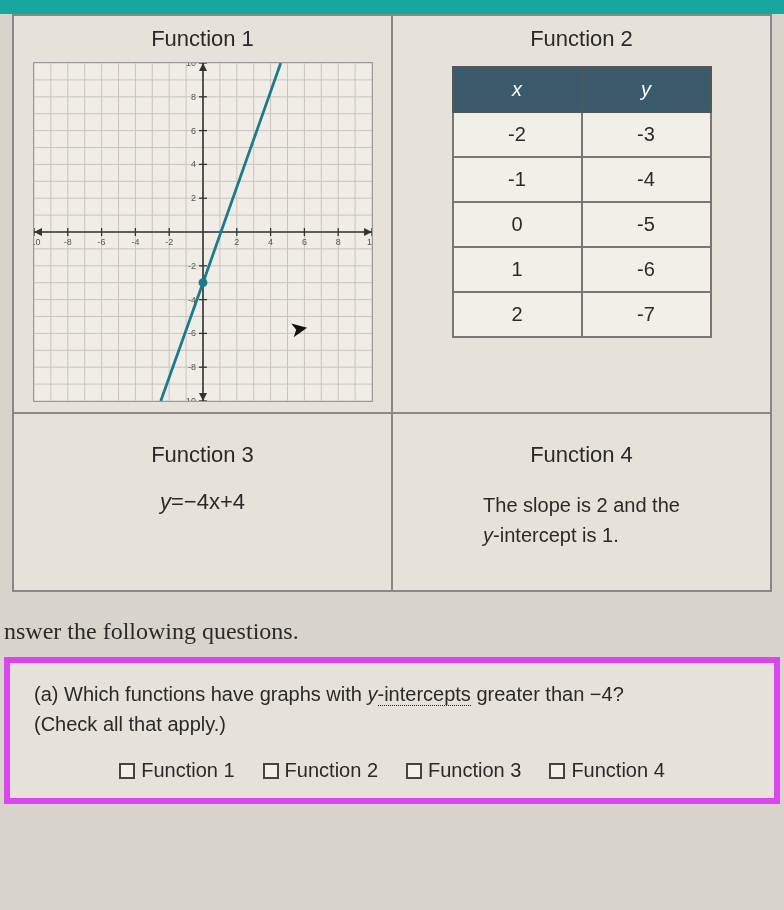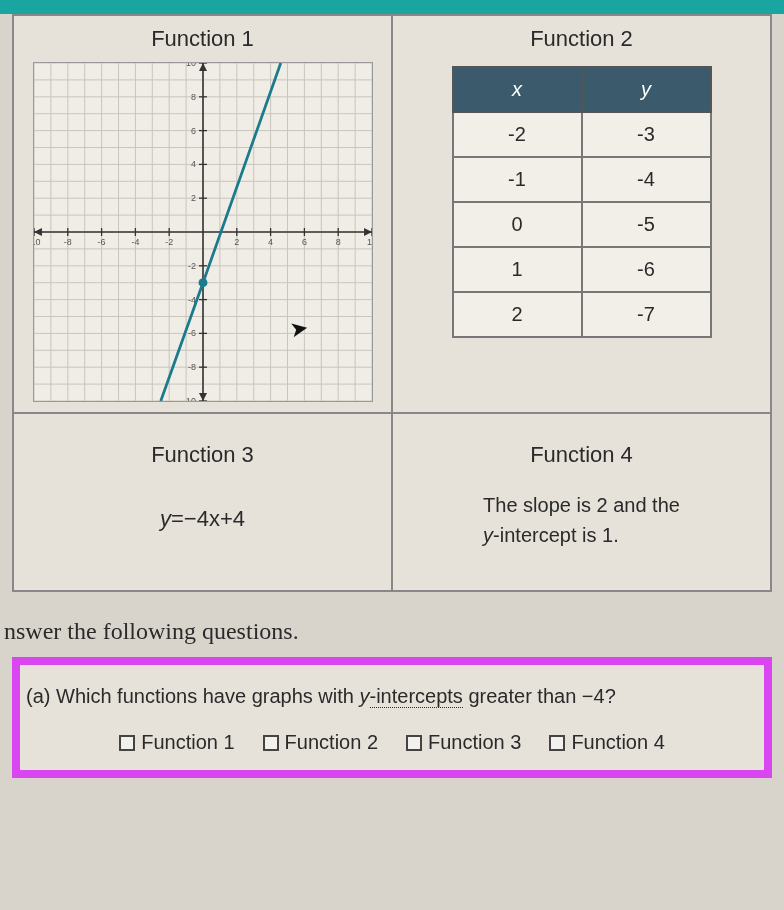--- a/index.html
+++ b/index.html
@@ -67,39 +67,39 @@
   .f2table td {
     border: 2px solid #777;
     background: #f2efe8;
     text-align: center;
     font-size: 20px;
     padding: 10px;
   }
   
   .eq {
     font-size: 22px;
-    margin-top: 28px;
+    margin-top: 11px;
     font-style: italic;
   }
   .desc {
     font-size: 20px;
     margin-top: 12px;
     text-align: left;
     line-height: 1.5;
   }
   .instr {
     margin: 26px 0 12px 0;
     font-size: 24px;
     padding-left: 4px;
     font-family: Liberation Serif, serif;
   }
   .question-box {
-    border: 8px solid #d946ef;
-    margin: 0 12px;
-    padding: 16px 6px;
+    border: 6px solid #d946ef;
+    margin: 0 4px;
+    padding: 16px 24px;
     background: #e6e2da;
   }
   .q-text {
     font-size: 20px;
     line-height: 1.5;
   }
   .dotted { border-bottom: 1px dotted #2a2a2a; }
   .options {
     margin-top: 20px;
     display: flex;
@@ -284,20 +284,21 @@
       </div>
     </div>
   </div>
 </div>
 
 <div class="instr">nswer the following questions.</div>
 
 <div class="question-box">
   <div class="q-text">
     <span>(a) Which functions have graphs with </span><span class="var">y</span><span class="dotted">-intercepts</span><span> greater than −4?</span><br>
+    <span>(Check all that apply.)</span>
   </div>
   <div class="options">
     <label class="opt">
       <span class="cb"></span>
       <span>Function 1</span>
     </label>
     <label class="opt">
       <span class="cb"></span>
       <span>Function 2</span>
     </label>

